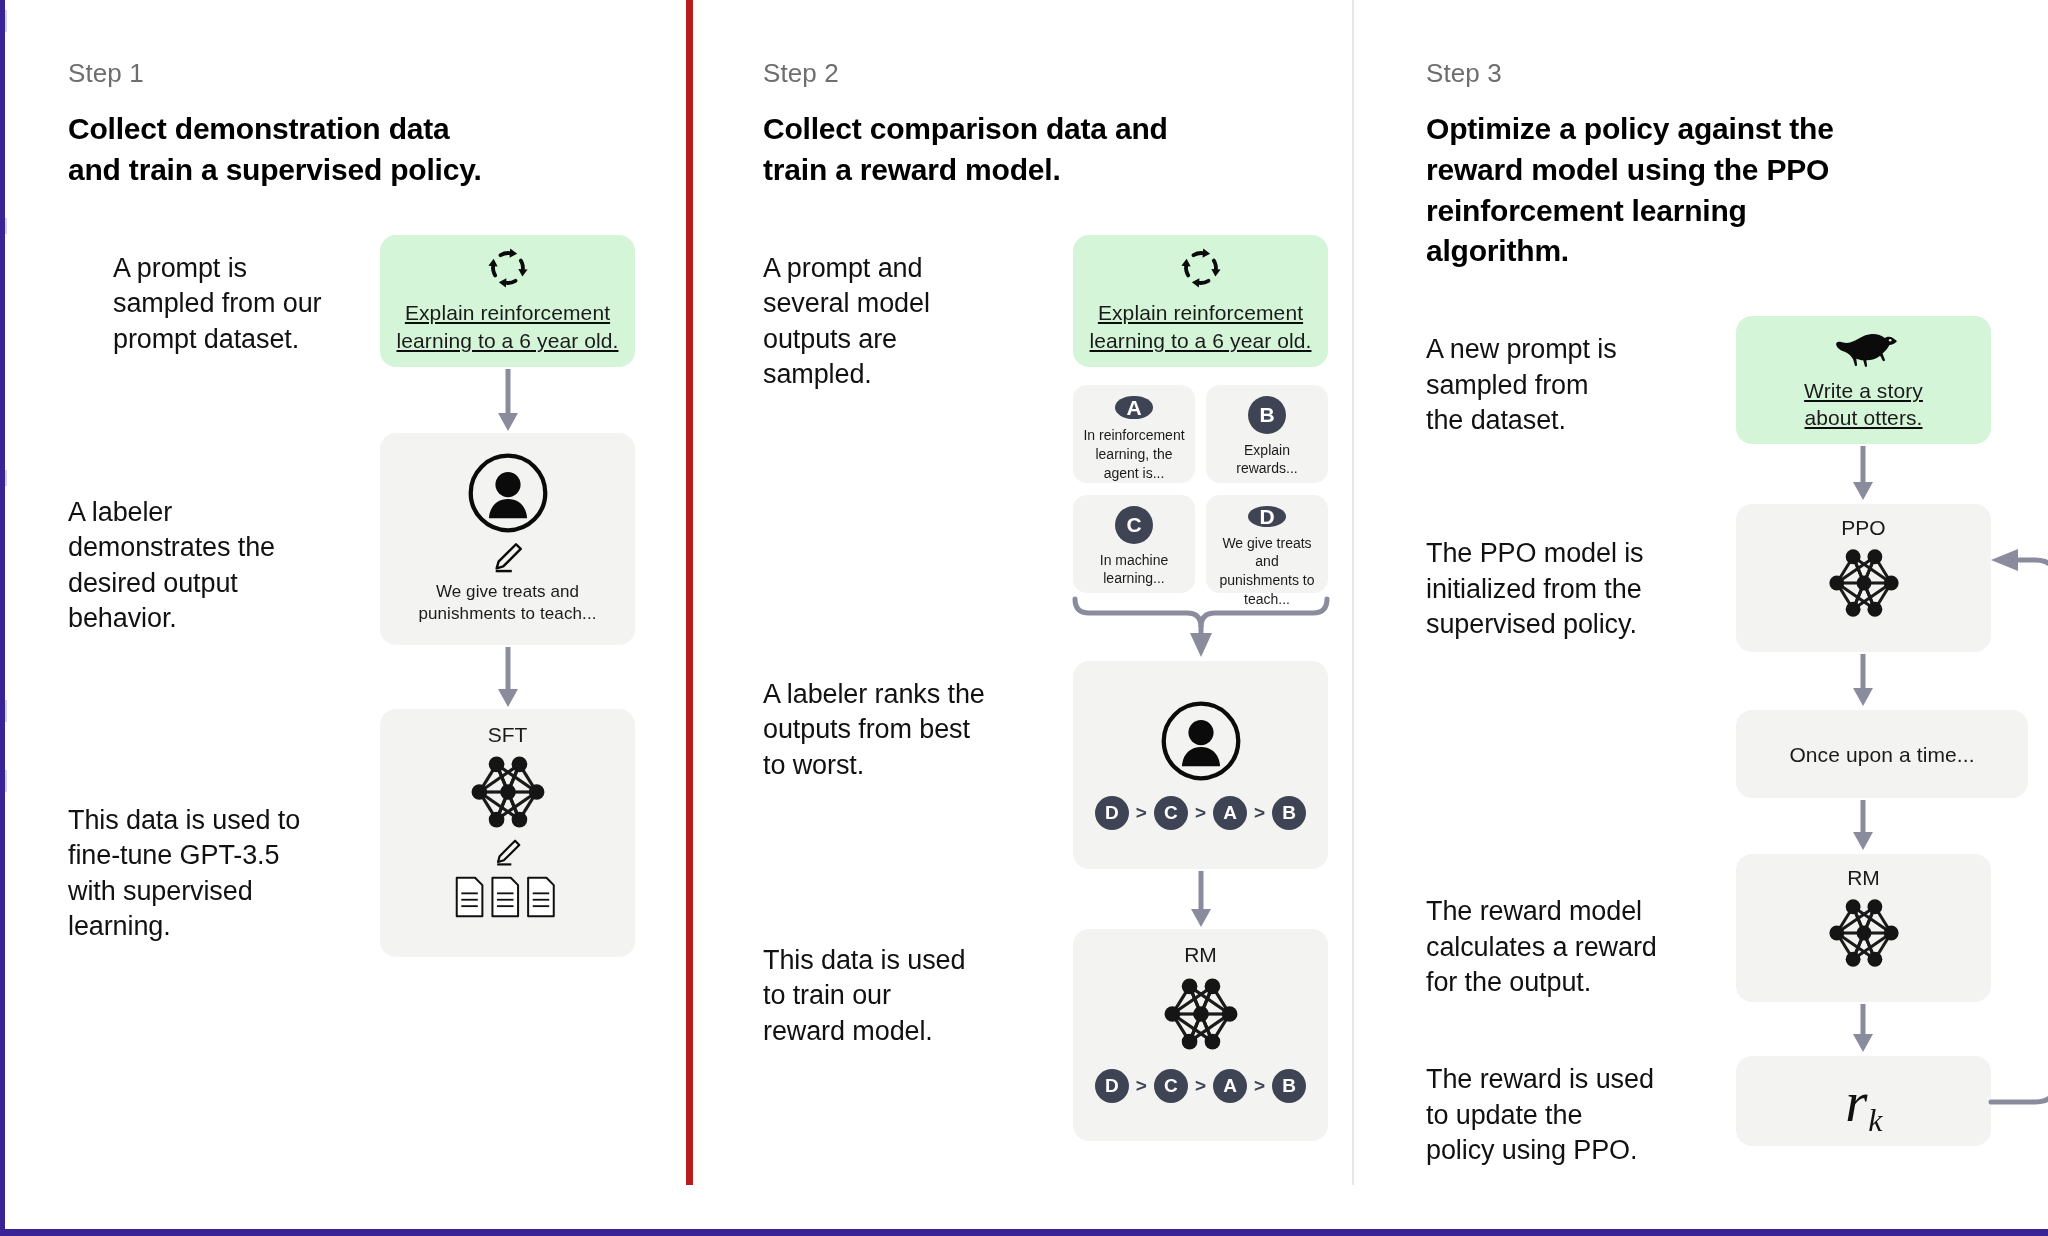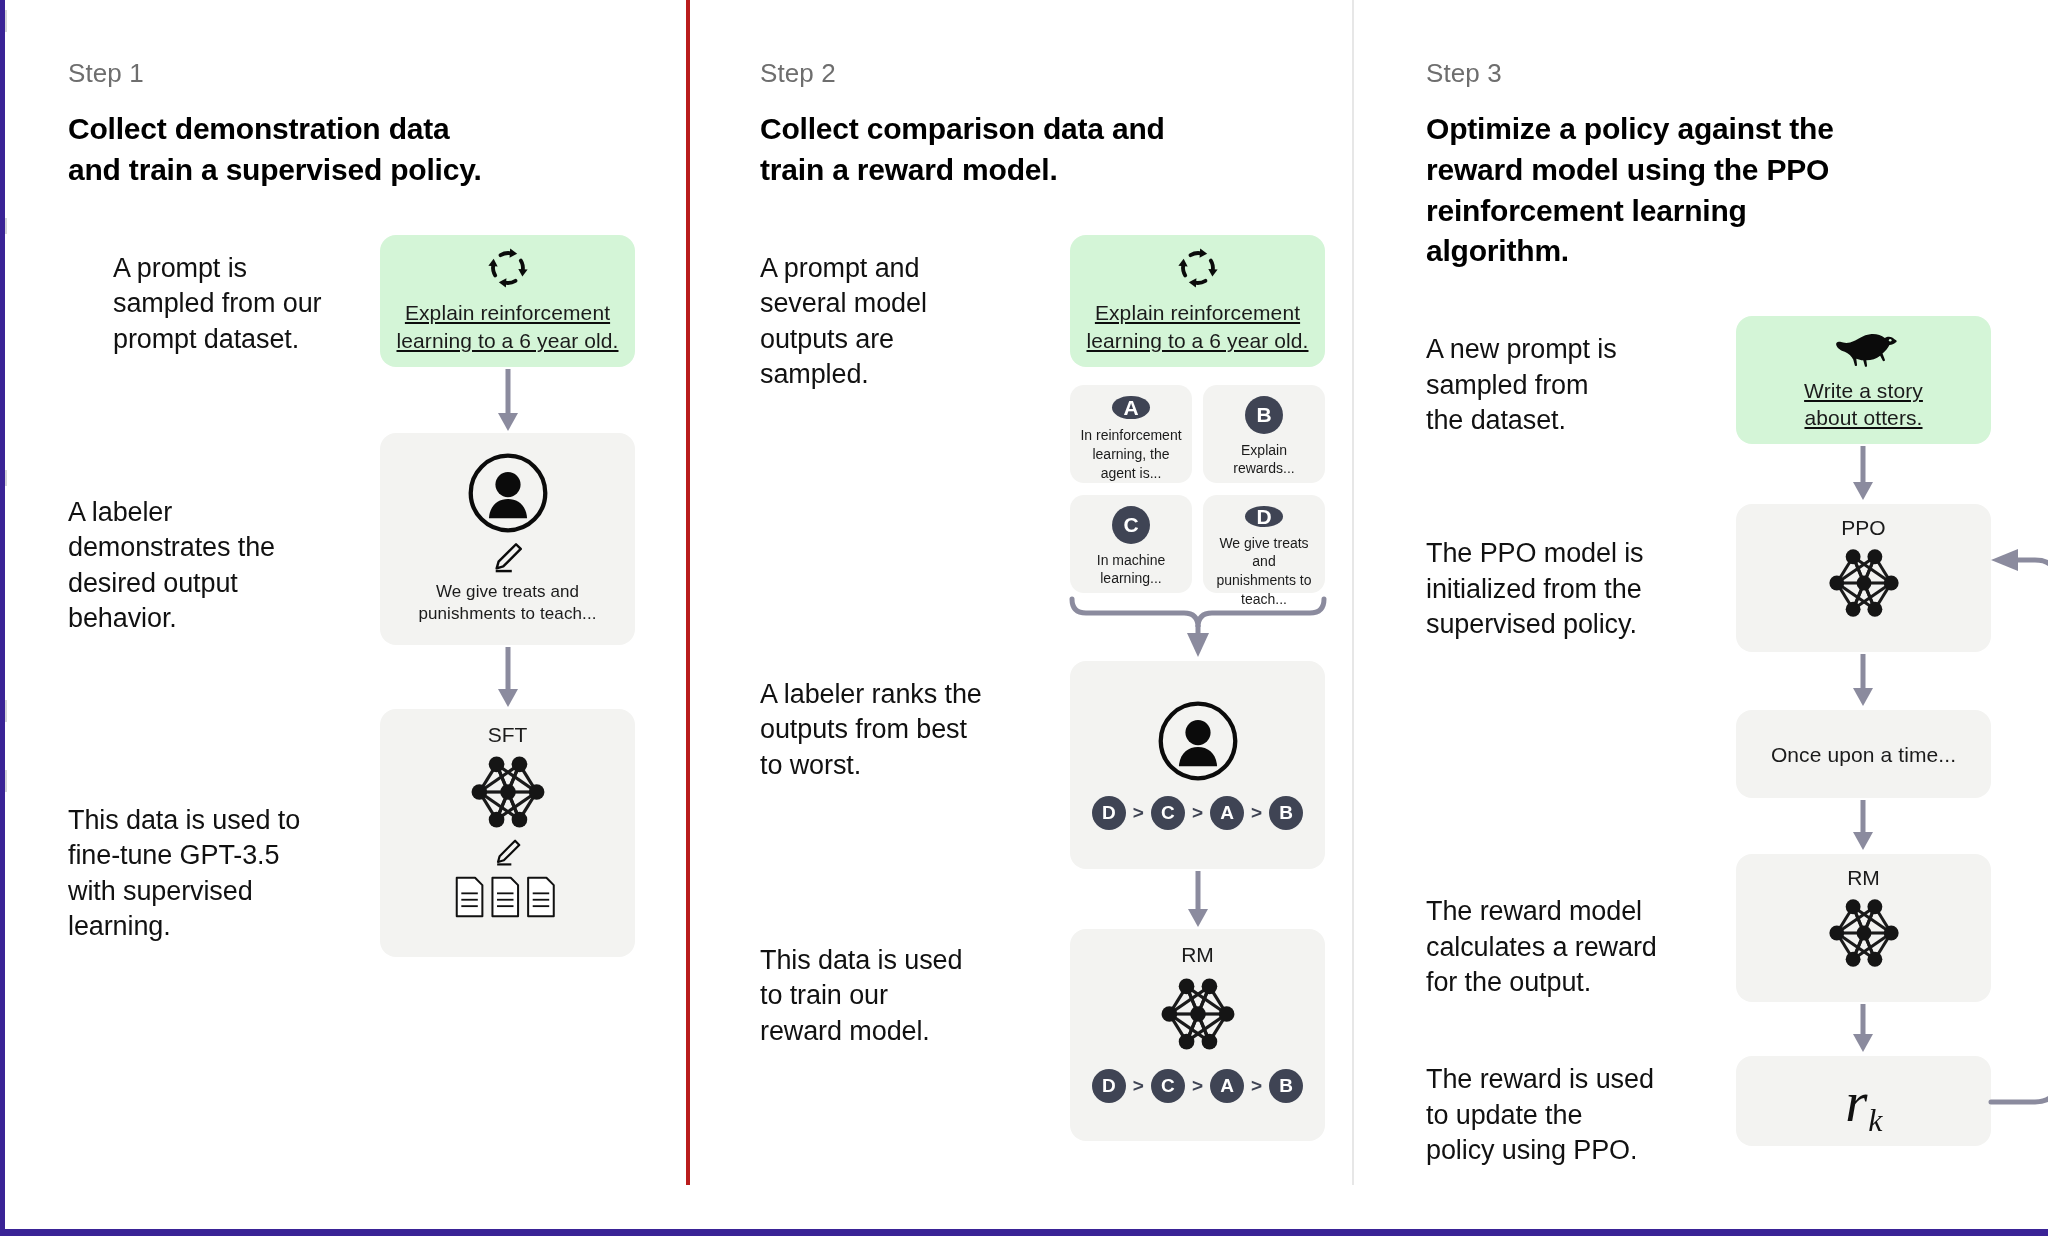--- a/index.html
+++ b/index.html
@@ -40,21 +40,21 @@
     display: flex;
     flex-direction: row;
   }
 
   .step-col {
     position: relative;
     height: 100%;
     padding-top: 58px;
   }
   .col-1 { width: 686px; padding-left: 68px; }
-  .col-2 { width: 666px; padding-left: 70px; border-left: 4px solid #b91c1c; }
+  .col-2 { width: 666px; padding-left: 70px; border-left: 7px solid #b91c1c; }
   .col-3 { width: 696px; padding-left: 72px; border-left: 2px solid #e7e7e7; }
   .col-2::before, .col-3::before { content: ""; }
 
   .step-kicker {
     font-size: 26px;
     color: #6e6e6e;
     letter-spacing: 0.1px;
     margin: 0 0 20px 0;
     font-weight: 400;
   }
@@ -514,21 +514,21 @@
             </g>
           </svg>
         </span>
       </div>
 
       <svg class="arrow-layer">
         <line x1="437" y1="340" x2="437" y2="376" stroke="#8b8b9e" stroke-width="5"></line>
         <polygon points="427,374 447,374 437,392" fill="#8b8b9e"></polygon>
       </svg>
 
-      <div class="node" style="left:310px; top:396px; width:255px; height:88px;">
+      <div class="node" style="left:310px; top:396px; width:292px; height:88px;">
         <div class="node-label">Once upon a time...</div>
       </div>
 
       <svg class="arrow-layer">
         <line x1="437" y1="486" x2="437" y2="520" stroke="#8b8b9e" stroke-width="5"></line>
         <polygon points="427,518 447,518 437,536" fill="#8b8b9e"></polygon>
       </svg>
 
       <div class="node" style="left:310px; top:540px; width:255px; height:148px; justify-content:flex-start; padding-top:12px;">
         <div class="node-title">RM</div>

